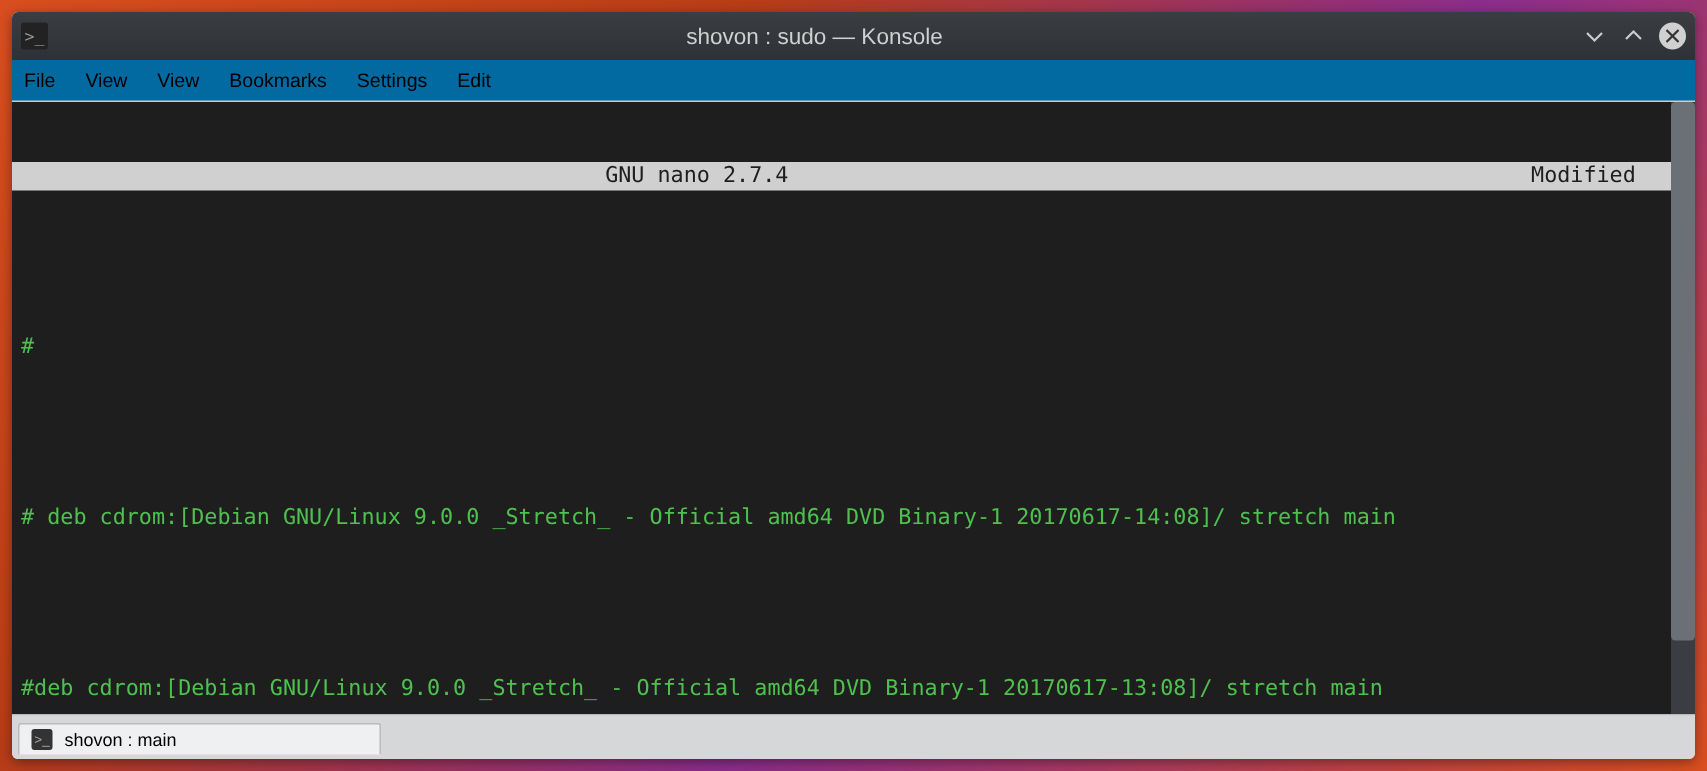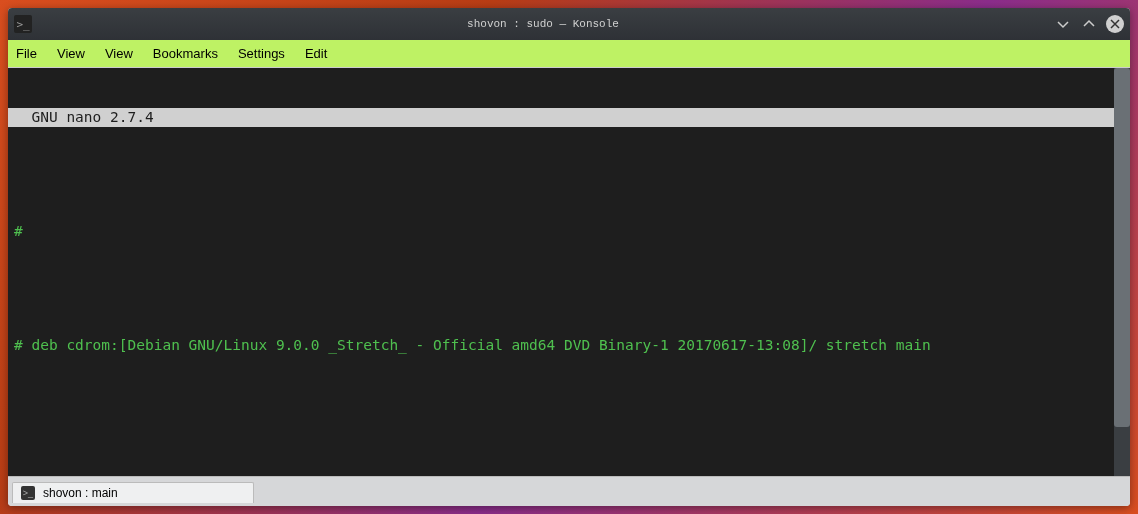--- a/index.html
+++ b/index.html
@@ -41,22 +41,22 @@
       border-radius: 2px;
       display: flex;
       align-items: center;
       justify-content: center;
       font-size: 11px;
       color: #999;
     }
     .title-text {
       flex: 1;
       text-align: center;
-      font-size: 11px;
-      font-family: Liberation Mono, monospace;
+      font-size: 15px;
+      font-family: Liberation Sans, sans-serif;
     }
     .titlebar-right {
       display: flex;
       gap: 8px;
     }
     .win-btn {
       width: 18px;
       height: 18px;
       display: flex;
       align-items: center;
@@ -64,21 +64,21 @@
       cursor: pointer;
       color: #ccc;
     }
     .win-btn.close {
       background: #d0d0d0;
       border-radius: 50%;
       color: #333;
     }
     .menubar {
       height: 28px;
-      background: #bef264;
+      background: #0369a1;
       display: flex;
       align-items: center;
       padding: 0 8px;
       gap: 20px;
       font-family: sans-serif;
       font-size: 13px;
       border-bottom: 1px solid #ccc;
     }
     .menubar span { cursor: pointer; }
     .terminal {
@@ -109,20 +109,21 @@
       height: 88%;
       background: #6a7075;
       border-radius: 3px;
     }
     .nano-header {
       background: #d0d0d0;
       color: #1e1e1e;
       display: flex;
       margin: 0 -6px;
       padding: 0 6px;
+      justify-content: flex-end;
     }
     .nano-header .left { width: 33%; }
     .nano-header .center { width: 34%; text-align: left; }
     .nano-header .right { width: 33%; text-align: right; }
     .line { white-space: pre; }
     .c-green { color: #4fc04f; }
     .tab-bar {
       height: 30px;
       background: #d6d7d9;
       display: flex;
@@ -190,26 +191,28 @@
     <span>View</span>
     <span>Bookmarks</span>
     <span>Settings</span>
     <span>Edit</span>
   </div>
 
   <div class="scrollbar-area">
     <div class="terminal">
       <div class="nano-header">
         <span class="left">  GNU nano 2.7.4</span>
+        <span class="right">Modified  </span>
       </div>
       <div class="line">&nbsp;</div>
       <div class="line c-green">#</div>
       <div class="line">&nbsp;</div>
-      <div class="line c-green"># deb cdrom:[Debian GNU/Linux 9.0.0 _Stretch_ - Official amd64 DVD Binary-1 20170617-13:08]/ stretch main</div>
+      <div class="line c-green"># deb cdrom:[Debian GNU/Linux 9.0.0 _Stretch_ - Official amd64 DVD Binary-1 20170617-14:08]/ stretch main</div>
       <div class="line">&nbsp;</div>
+      <div class="line c-green">#deb cdrom:[Debian GNU/Linux 9.0.0 _Stretch_ - Official amd64 DVD Binary-1 20170617-13:08]/ stretch main</div>
       
       
       
       
       
       
       
       
       
       

